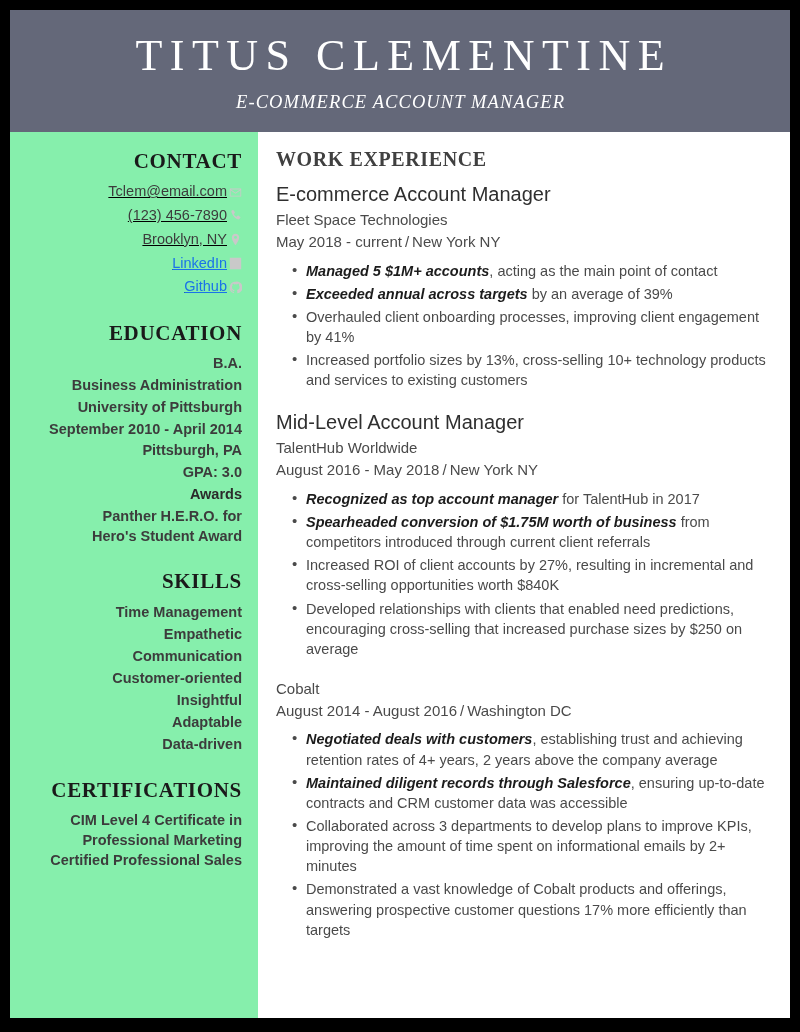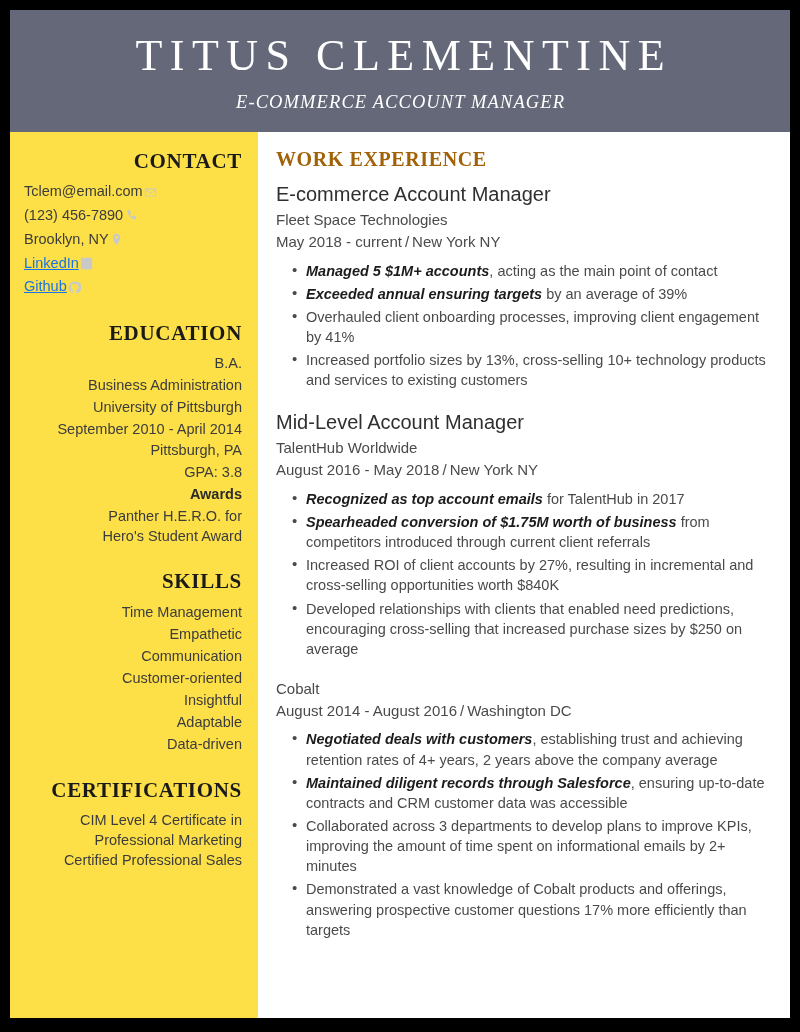--- a/index.html
+++ b/index.html
@@ -62,21 +62,21 @@
   
   .body-split {
     display: flex;
     align-items: stretch;
     height: 886px;
   }
 
   .sidebar {
     width: 248px;
     flex: 0 0 248px;
-    background: #fde047;
+    background: #86efac;
     padding: 16px 16px 16px 14px;
     text-align: right;
   }
 
   .main {
     flex: 1 1 auto;
     background: #ffffff;
     padding: 16px 16px 0 18px;
   }
 
@@ -88,23 +88,24 @@
     color: #1a1a1a;
     letter-spacing: 0.7px;
     line-height: 1.25;
     margin-bottom: 7px;
   }
   .side-block { margin-bottom: 22px; }
 
   .contact-row {
     display: flex;
     align-items: center;
-    justify-content: flex-start;
+    justify-content: flex-end;
     gap: 1px;
     margin-bottom: 2px;
+    text-decoration: underline;
   }
   .contact-text {
     font-size: 14.5px;
     color: #3c3c3c;
     line-height: 1.5;
   }
   .contact-link {
     font-size: 14.5px;
     color: #1a73e8;
     text-decoration: underline;
@@ -118,32 +119,33 @@
     display: inline-flex;
     align-items: center;
     justify-content: center;
   }
   .c-icon svg { width: 13px; height: 13px; fill: #c9c9c9; display: block; }
 
   .side-line {
     font-size: 14.5px;
     color: #3c3c3c;
     line-height: 1.5;
+    font-weight: bold;
   }
   .side-line.bold { font-weight: 700; color: #2b2b2b; }
   .side-line.tight { line-height: 1.38; }
 
   .skills .side-line { line-height: 1.52; }
 
   
   .main-heading {
     font-family: "Liberation Serif", serif;
     font-weight: 700;
     font-size: 20px;
-    color: #a16207;
+    color: #404040;
     letter-spacing: 0.6px;
     margin-bottom: 10px;
   }
   .job { margin-bottom: 19px; }
   .job-title {
     font-size: 20px;
     font-weight: 400;
     color: #2f2f2f;
     line-height: 1.3;
     margin-bottom: 2px;
@@ -249,21 +251,21 @@
             </div>
         </section>
 
         <section class="side-block">
           <div class="side-heading">EDUCATION</div>
           <div class="side-line">B.A.</div>
           <div class="side-line">Business Administration</div>
           <div class="side-line">University of Pittsburgh</div>
           <div class="side-line">September 2010 - April 2014</div>
           <div class="side-line">Pittsburgh, PA</div>
-          <div class="side-line">GPA: 3.8</div>
+          <div class="side-line">GPA: 3.0</div>
           <div class="side-line bold">Awards</div>
           <div class="side-line tight">Panther H.E.R.O. for</div>
           <div class="side-line tight">Hero's Student Award</div>
         </section>
 
         <section class="side-block skills">
           <div class="side-heading">SKILLS</div>
           <div id="skills-list">
               <div class="side-line">Time Management</div>
               <div class="side-line">Empathetic</div>
@@ -288,31 +290,31 @@
 
       <main class="main">
         <div class="main-heading">WORK EXPERIENCE</div>
         <div id="jobs-list">
             <div class="job">
               <div class="job-title">E-commerce Account Manager</div>
               <div class="job-company">Fleet Space Technologies</div>
               <div class="job-meta"><span>May 2018 - current</span><span class="sep">/</span><span>New York NY</span></div>
               <ul class="bullets">
                 <li><b>Managed 5 $1M+ accounts</b><span>, acting as the main point of contact</span></li>
-                <li><b>Exceeded annual ensuring targets</b><span> by an average of 39%</span></li>
+                <li><b>Exceeded annual across targets</b><span> by an average of 39%</span></li>
                 <li><span>Overhauled client onboarding processes, improving client engagement by 41%</span></li>
                 <li><span>Increased portfolio sizes by 13%, cross-selling 10+ technology products and services to existing customers</span></li>
               </ul>
             </div>
             <div class="job">
               <div class="job-title">Mid-Level Account Manager</div>
               <div class="job-company">TalentHub Worldwide</div>
               <div class="job-meta"><span>August 2016 - May 2018</span><span class="sep">/</span><span>New York NY</span></div>
               <ul class="bullets">
-                <li><b>Recognized as top account emails</b><span> for TalentHub in 2017</span></li>
+                <li><b>Recognized as top account manager</b><span> for TalentHub in 2017</span></li>
                 <li><b>Spearheaded conversion of $1.75M worth of business</b><span> from competitors introduced through current client referrals</span></li>
                 <li><span>Increased ROI of client accounts by 27%, resulting in incremental and cross-selling opportunities worth $840K</span></li>
                 <li><span>Developed relationships with clients that enabled need predictions, encouraging cross-selling that increased purchase sizes by $250 on average</span></li>
               </ul>
             </div>
             <div class="job">
               <div class="job-company">Cobalt</div>
               <div class="job-meta"><span>August 2014 - August 2016</span><span class="sep">/</span><span>Washington DC</span></div>
               <ul class="bullets">
                 <li><b>Negotiated deals with customers</b><span>, establishing trust and achieving retention rates of 4+ years, 2 years above the company average</span></li>

